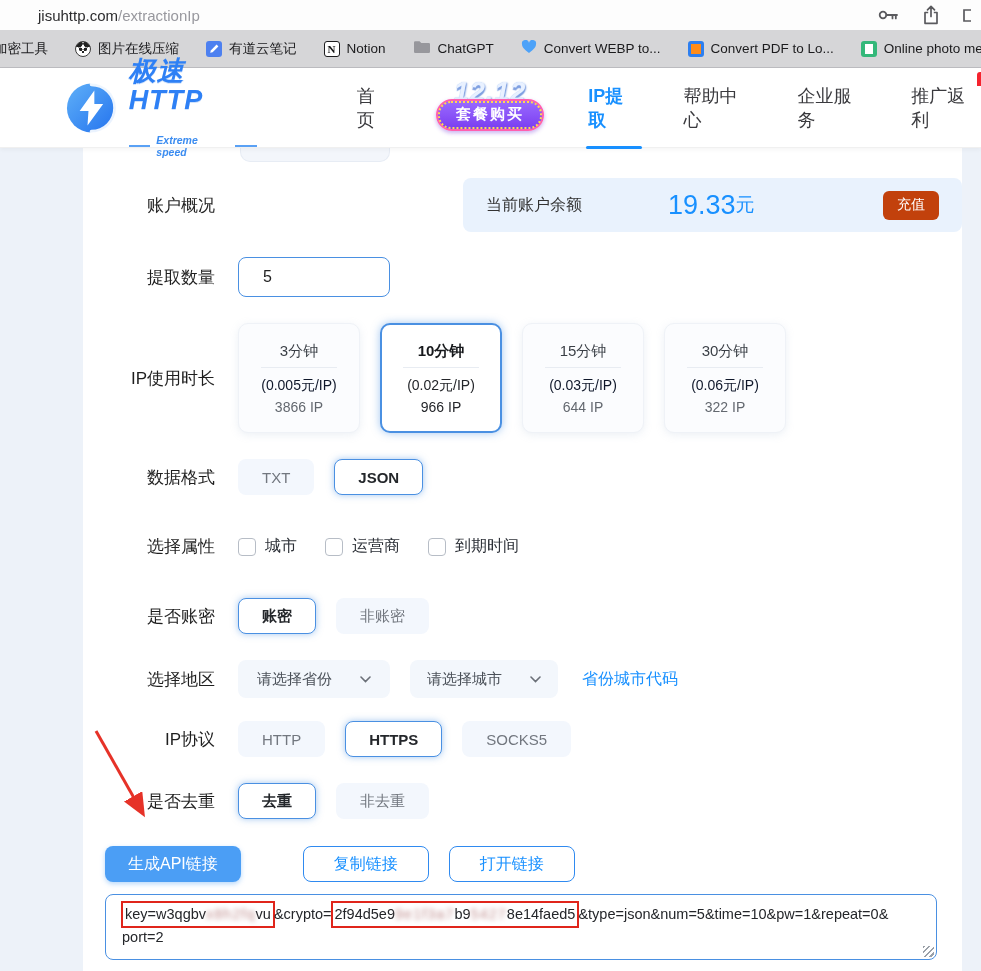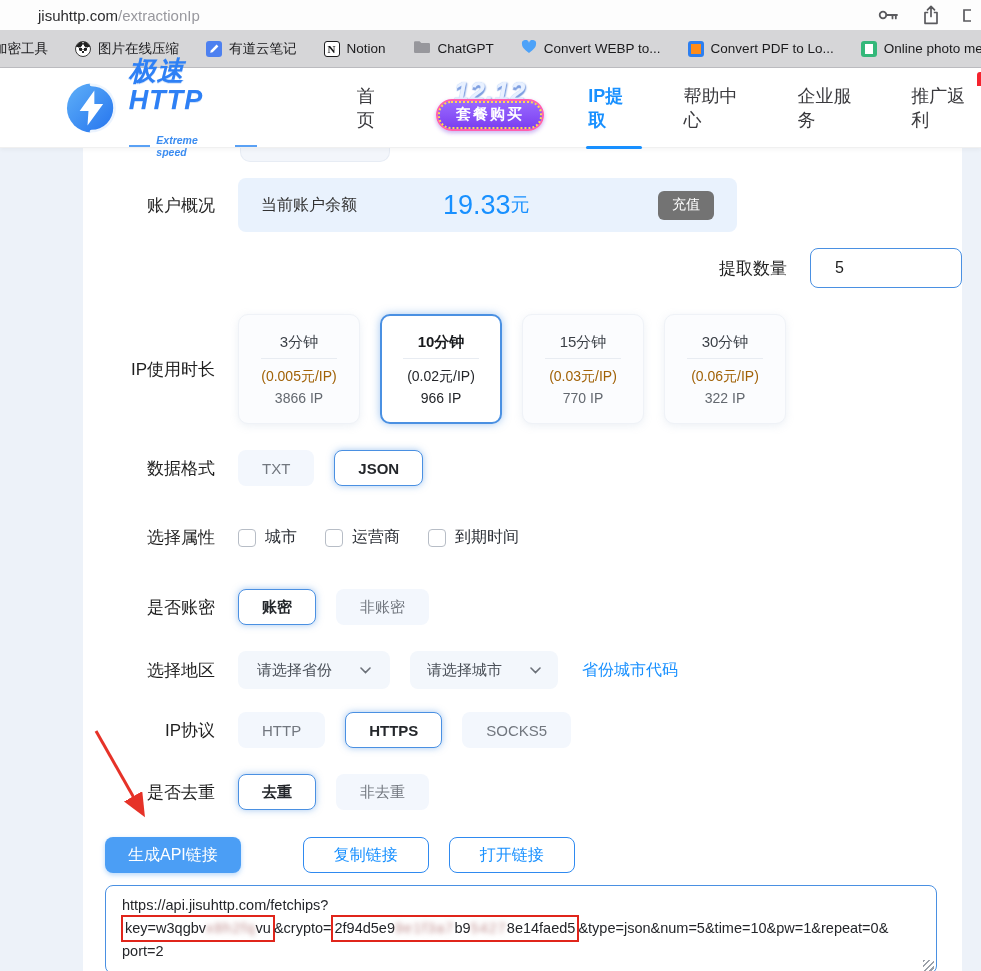--- a/index.html
+++ b/index.html
@@ -75,35 +75,35 @@
 
   .row { display:flex; align-items:center; }
   .row-label { width:155px; min-width:155px; text-align:right; padding-right:23px;
     font-size:17px; color:#1f1f1f; font-weight:500; }
 
   .balance-box { width:499px; height:54px; background:#e9f2fd; border-radius:8px;
     display:flex; align-items:center; padding:0 23px; }
   .balance-label { font-size:16px; color:#333; font-weight:500; }
   .balance-num { margin-left:86px; font-size:27px; color:#1890ff; font-weight:500; }
   .balance-unit { font-size:19px; color:#1890ff; font-weight:500; }
-  .btn-recharge { margin-left:auto; width:56px; height:29px; background:#737373; color:#fff;
+  .btn-recharge { margin-left:auto; width:56px; height:29px; background:#c2410c; color:#fff;
     border:none; border-radius:6px; font-size:14px; cursor:pointer; }
 
   .qty-input { width:152px; height:40px; border:1.5px solid #4a90e2; border-radius:8px;
     padding-left:24px; font-size:16px; color:#222; outline:none;
     font-family:"Liberation Sans",sans-serif; }
 
   .cards { display:flex; gap:20px; }
   .card { width:122px; height:110px; background:#fbfcfe; border:1px solid #eff2f7;
     border-radius:10px; box-shadow:0 2px 8px rgba(150,170,200,0.18);
     display:flex; flex-direction:column; align-items:center; justify-content:center;
     cursor:pointer; }
   .card-title { font-size:15px; color:#3a3f46; padding-bottom:6px; width:76px;
     text-align:center; border-bottom:1px solid #e8ecf2; }
-  .card-price { margin-top:9px; font-size:14px; color:#a16207; }
+  .card-price { margin-top:9px; font-size:14px; color:#0f172a; }
   .card-count { margin-top:4px; font-size:14px; color:#63686f; }
   .card.selected { background:#fff; border:2px solid #4a90e2;
     box-shadow:0 0 8px rgba(74,144,226,0.5); }
   .card.selected .card-title { color:#17191c; font-weight:bold; }
   .card.selected .card-price, .card.selected .card-count { color:#24262a; font-weight:500; }
 
   .chip { height:36px; padding:0 23px; display:inline-flex; align-items:center;
     justify-content:center; background:#f3f7fd; color:#72777f; border-radius:8px;
     font-size:15px; margin-right:20px; cursor:pointer; border:1.5px solid transparent; }
   .chip.selected { background:#fff; border:1.5px solid #4a90e2; color:#24272b;
@@ -253,52 +253,52 @@
 
   <svg class="arrow-svg" width="70" height="104" viewBox="0 0 70 104">
     <defs>
         <marker id="ah" markerWidth="9" markerHeight="8" refX="6" refY="3.5" orient="auto">
           <path d="M0,0 L8,3.5 L0,7 z" fill="#e63228"></path>
         </marker>
       </defs>
     <line x1="7" y1="7" x2="53" y2="88" stroke="#e63228" stroke-width="3" marker-end="url(#ah)"></line>
   </svg>
 
-  <div class="row" style="margin-bottom:16px;">
+  <div class="row" style="margin-bottom:25px;justify-content:space-between;">
     <div class="row-label">账户概况</div>
     <div class="balance-box">
       <span class="balance-label">当前账户余额</span>
       <span class="balance-num">19.33</span>
       <span class="balance-unit">元</span>
       <button class="btn-recharge">充值</button>
     </div>
   </div>
 
-  <div class="row" style="margin-bottom:26px;justify-content:flex-end;">
+  <div class="row" style="margin-bottom:26px;">
     <div class="row-label">提取数量</div>
     <input class="qty-input" value="5" style="">
   </div>
 
   <div class="row" style="margin-bottom:26px;">
     <div class="row-label">IP使用时长</div>
     <div class="cards">
       <div class="card">
         <div class="card-title">3分钟</div>
         <div class="card-price">(0.005元/IP)</div>
         <div class="card-count">3866 IP</div>
       </div>
       <div class="card selected">
         <div class="card-title">10分钟</div>
         <div class="card-price">(0.02元/IP)</div>
         <div class="card-count">966 IP</div>
       </div>
       <div class="card">
         <div class="card-title">15分钟</div>
         <div class="card-price">(0.03元/IP)</div>
-        <div class="card-count">770 IP</div>
+        <div class="card-count">644 IP</div>
       </div>
       <div class="card">
         <div class="card-title">30分钟</div>
         <div class="card-price">(0.06元/IP)</div>
         <div class="card-count">322 IP</div>
       </div>
     </div>
   </div>
 
   <div class="row" style="margin-bottom:40px;">
@@ -359,20 +359,19 @@
     <span class="chip">非去重</span>
   </div>
 
   <div class="actions">
     <button class="btn btn-primary">生成API链接</button>
     <button class="btn btn-outline btn-copy">复制链接</button>
     <button class="btn btn-outline btn-open">打开链接</button>
   </div>
 
   <div class="apibox">
-    <div>https://api.jisuhttp.com/fetchips?</div>
     <div>
       <span class="redbox"><span>key=w3qgbv</span><span class="blur">x8h2fq</span><span>vu</span></span><span>&amp;crypto=</span><span class="redbox"><span>2f94d5e9</span><span class="blur">9e1f3a7</span><span>b9</span><span class="blur">5427</span><span>8e14faed5</span></span><span>&amp;type=json&amp;num=5&amp;time=10&amp;pw=1&amp;repeat=0&amp;</span>
     </div>
     <div>port=2</div>
     <span class="apibox-resize"></span>
   </div>
 </div>
 
 </body></html>

